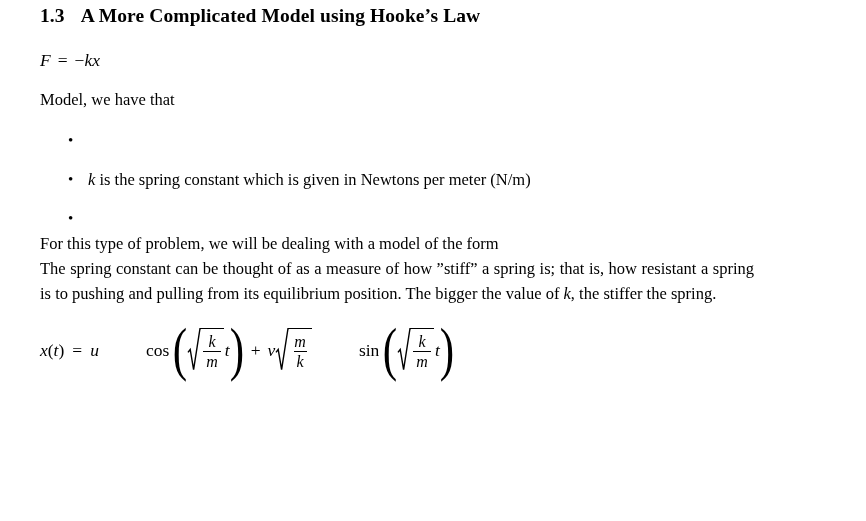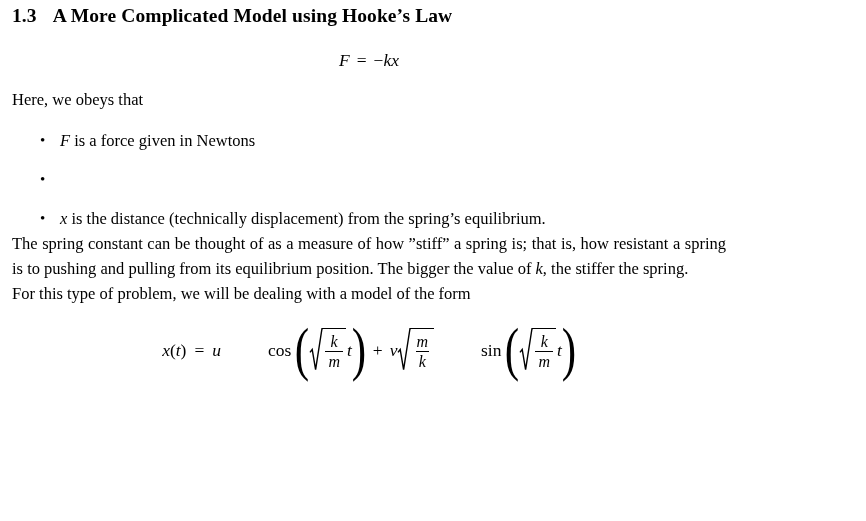--- a/index.html
+++ b/index.html
@@ -5,41 +5,42 @@
   html, body { margin: 0; padding: 0; }
   .page {
     position: relative;
     width: 759px;
     height: 521px;
     background: #ffffff;
     color: #000000;
     font-family: "Liberation Serif", "DejaVu Serif", serif;
     font-size: 16.5px;
     overflow: hidden;
+    padding-left: 28px;
   }
   .content { padding: 4px 33px 0 12px; }
 
   h2.heading {
     margin: 0; padding: 0;
     font-size: 19.5px;
     line-height: 24px;
     font-weight: 700;
     letter-spacing: 0.1px;
   }
   .sec-num { margin-right: 16px; }
 
   p.para { margin: 0; line-height: 25px; text-align: justify; }
   .p1 { margin-top: 13px; }
   .here { text-align: left; }
   .p2 { margin-top: 17px; }
   .p3 { margin-top: 24px; text-align: left; }
 
   .mvar { font-style: italic; }
 
-  .equation { text-align: center; font-size: 17.5px; }
+  .equation { text-align: left; font-size: 17.5px; }
   .eq1 { margin: 20px 0 14px 0; line-height: 25px; }
   .eq1 .rel { padding: 0 7px; }
 
   ul.blist { list-style: none; margin: 16px 0 0 0; padding: 0 0 0 28px; }
   ul.blist li { display: flex; line-height: 25px; margin-bottom: 14px; }
   ul.blist li:last-child { margin-bottom: 0; }
   .bullet { flex: 0 0 20px; width: 20px; font-size: 15px; }
 
   
   .eq2 { margin-top: 6px; height: 76px; line-height: 76px; white-space: nowrap; }
@@ -95,39 +96,38 @@
 <body>
 
 <div class="page">
   <div class="content">
 
     <h2 class="heading"><span class="sec-num">1.3</span><span>A More Complicated Model using Hooke’s Law</span></h2>
 
 
     <div class="equation eq1"><i class="mvar">F</i><span class="rel">=</span><span>−</span><i class="mvar">kx</i></div>
 
-    <p class="para here">Here, we obeys that</p>
+    <p class="para here">Model, we have that</p>
 
     <ul class="blist">
-      <li>
-        <span class="bullet">•</span>
-        <span><i class="mvar">F</i><span> is a force given in Newtons</span></span>
-      </li>
       <li>
         <span class="bullet">•</span>
       </li>
       <li>
         <span class="bullet">•</span>
-        <span><i class="mvar">x</i><span> is the distance (technically displacement) from the spring’s equilibrium.</span></span>
+        <span><i class="mvar">k</i><span> is the spring constant which is given in Newtons per meter (N/m)</span></span>
+      </li>
+      <li>
+        <span class="bullet">•</span>
       </li>
     </ul>
 
+    <p class="para p3">For this type of problem, we will be dealing with a model of the form</p>
+
     <p class="para p2"><span>The spring constant can be thought of as a measure of how ”stiff” a spring is; that is, how resistant a spring is to pushing and pulling from its equilibrium position.  The bigger the value of </span><i class="mvar">k</i><span>, the stiffer the spring.</span></p>
-
-    <p class="para p3">For this type of problem, we will be dealing with a model of the form</p>
 
     <div class="equation eq2"><i class="mvar">x</i><span>(</span><i class="mvar">t</i><span>)</span><span class="rel">=</span><i class="mvar">u</i><span class="fun">cos</span><span class="bigp">(</span><span class="sqrt"><svg class="rad" viewBox="0 0 14 60" preserveAspectRatio="none">
             <path d="M1 34 L3.2 30 L6.6 58 L13 0.7 L14 0.7"></path>
           </svg><span class="sqrt-body">
             <span class="frac">
               <span class="num"><i class="mvar">k</i></span>
               <span class="den"><i class="mvar">m</i></span>
             </span>
           </span></span><i class="mvar t-after">t</i><span class="bigp">)</span><span class="op">+</span><i class="mvar">v</i><span class="sqrt"><svg class="rad" viewBox="0 0 14 60" preserveAspectRatio="none">
             <path d="M1 34 L3.2 30 L6.6 58 L13 0.7 L14 0.7"></path>

